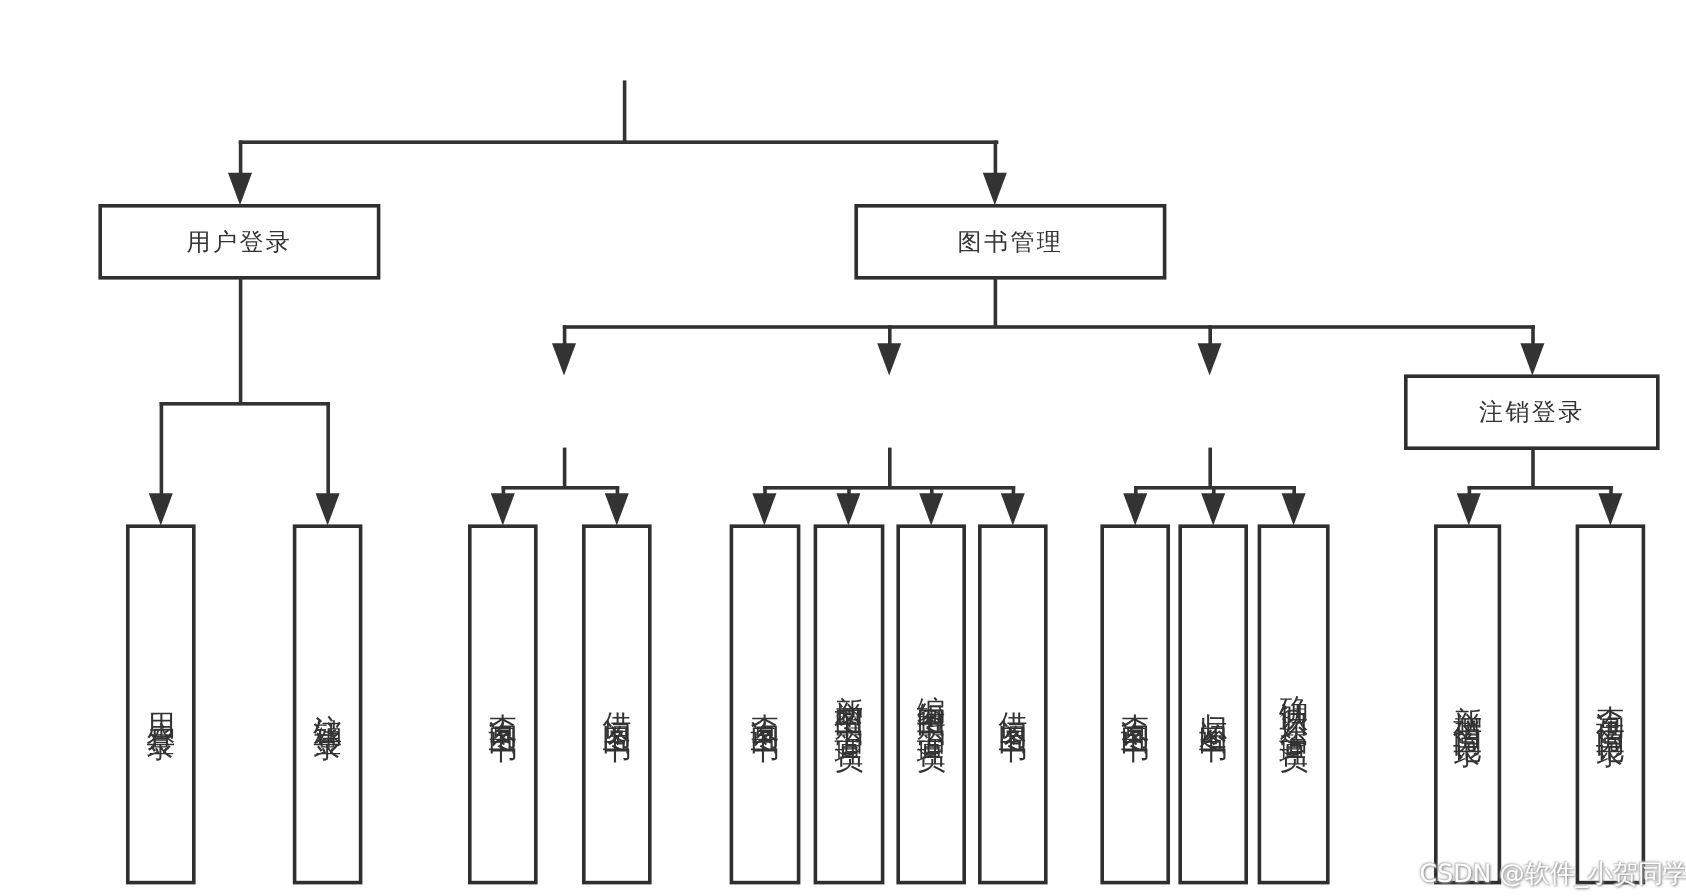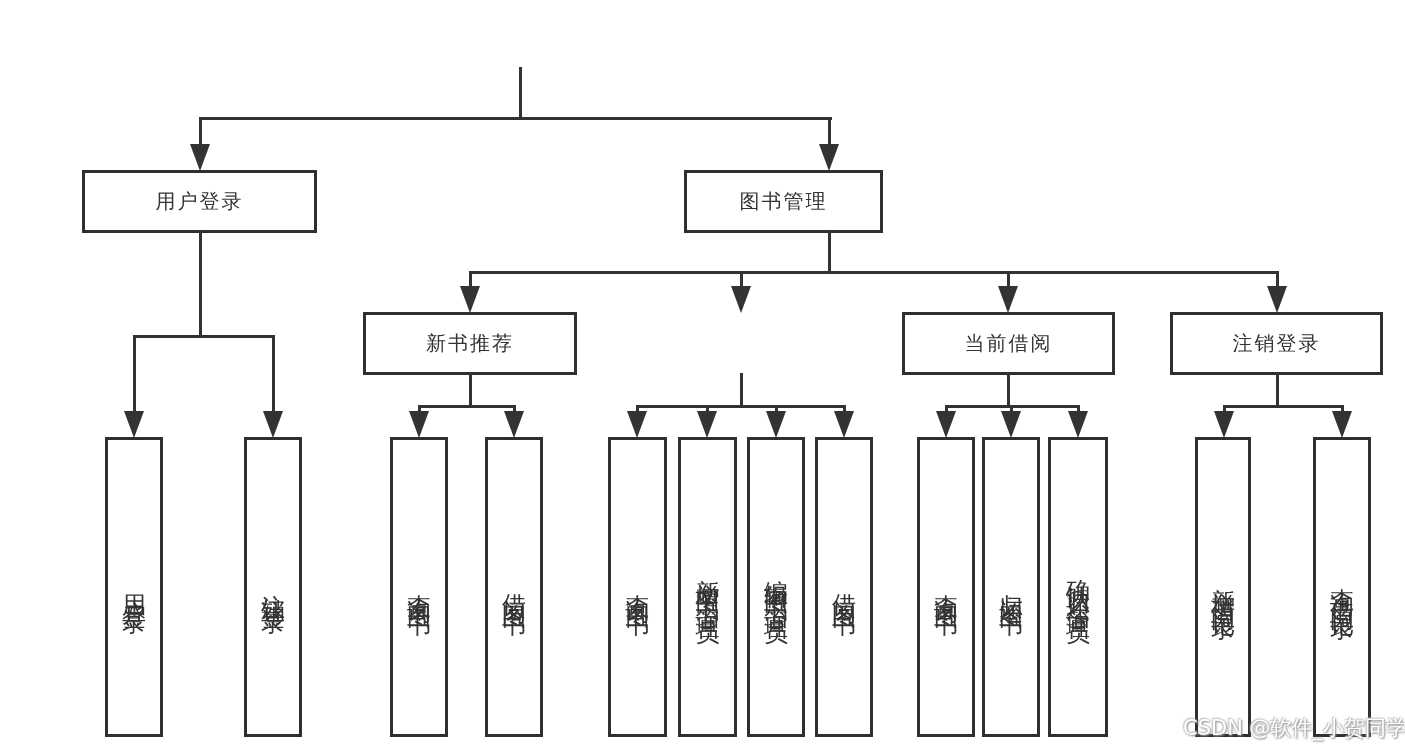--- a/index.html
+++ b/index.html
@@ -30,30 +30,24 @@
 </style>
 </head>
 <body>
 
 <div class="canvas">
 
 
   <div class="box h-box" style="left:82px;top:170px;width:235px;height:63px;">
     <span>用户登录</span>
   </div>
-  <div class="box h-box" style="left:684px;top:170px;width:199px;height:63px;">
+  <div class="box h-box" style="left:712px;top:170px;width:260px;height:63px;">
     <span>图书管理</span>
   </div>
 
-  <div class="box h-box" style="left:363px;top:312px;width:214px;height:63px;">
-    <span>新书推荐</span>
-  </div>
-  <div class="box h-box" style="left:902px;top:312px;width:213px;height:63px;">
-    <span>当前借阅</span>
-  </div>
   <div class="box h-box" style="left:1170px;top:312px;width:213px;height:63px;">
     <span>注销登录</span>
   </div>
 
   <div class="box v-box" style="left:105px;top:437px;width:58px;height:300px;">
     <span class="vtext">用户登录</span>
   </div>
   <div class="box v-box" style="left:244px;top:437px;width:58px;height:300px;">
     <span class="vtext">注销登录</span>
   </div>

